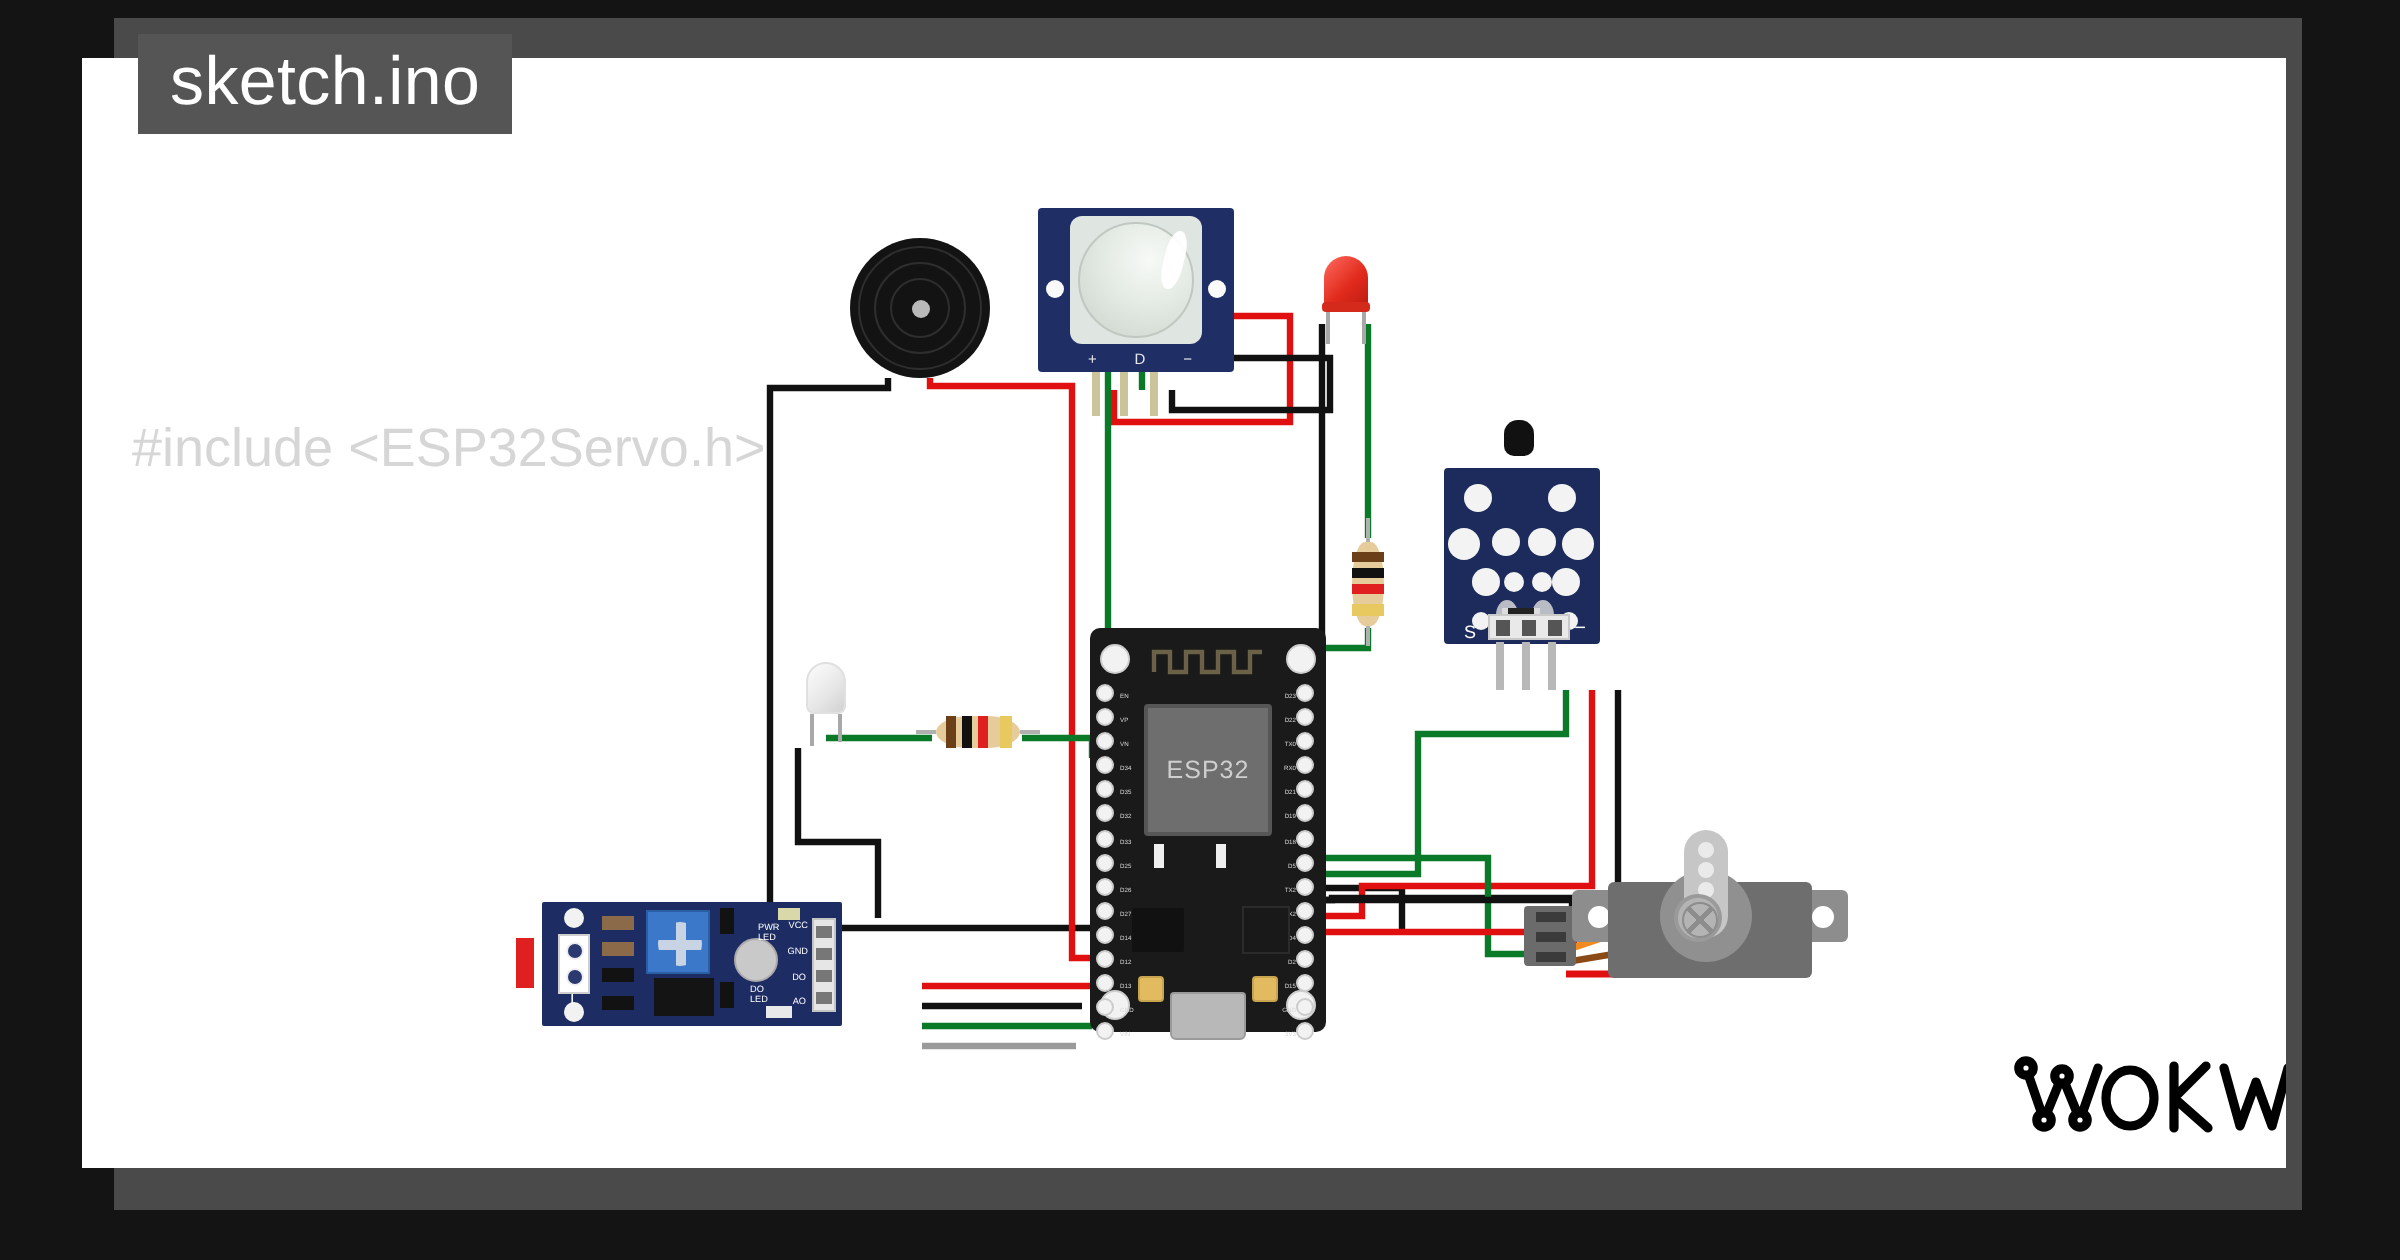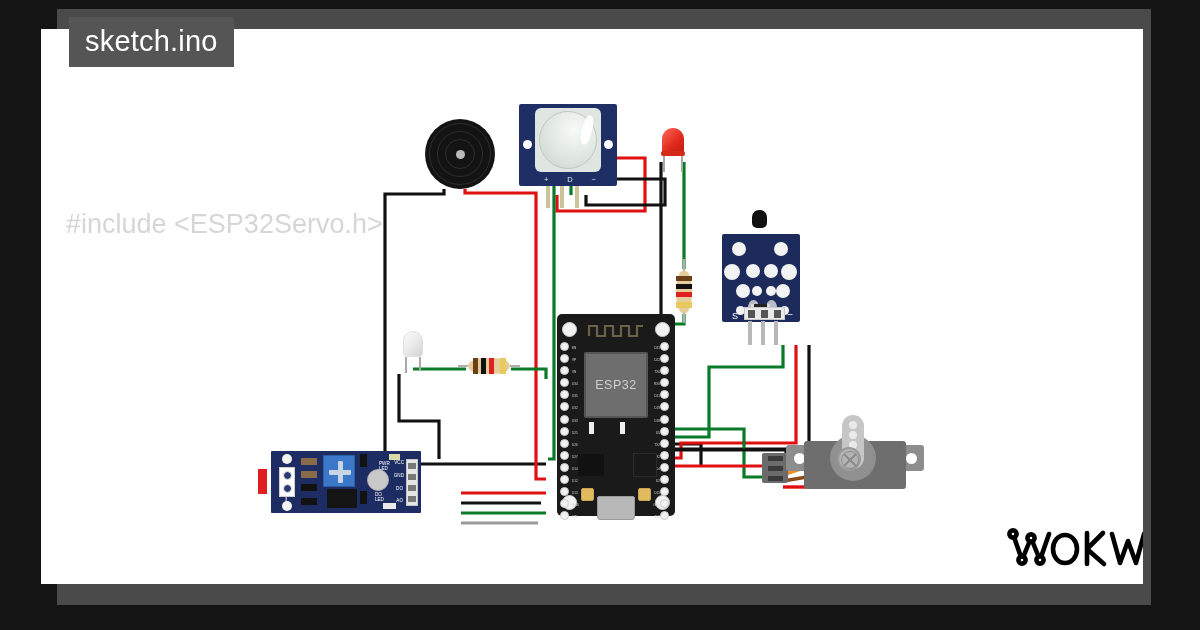--- a/index.html
+++ b/index.html
@@ -26,21 +26,21 @@
     overflow: hidden;
   }
 
   
   .file-tab {
     position: absolute;
     left: 69px; top: 17px;
     padding: 7px 16px 9px 16px;
     background: #555555;
     color: #ffffff;
-    font-size: 29px;
+    font-size: 34px;
     line-height: 34px;
     letter-spacing: 0.2px;
     z-index: 40;
     white-space: nowrap;
   }
 
   
   .code {
     position: absolute;
     left: 66px; top: 103px;
@@ -476,21 +476,21 @@
     <div class="resistor" style="left:423px; top:328px; width:50px; height:18px;">
       <div class="lead" style="left:-6px; top:8px; width:10px; height:2px;"></div>
       <div class="body" style="left:4px; top:1px; width:42px; height:16px;"></div>
       <div class="band" style="left:9px;  top:1px; width:5px; height:16px; background:#6b3f18;"></div>
       <div class="band" style="left:17px; top:1px; width:5px; height:16px; background:#111111;"></div>
       <div class="band" style="left:25px; top:1px; width:5px; height:16px; background:#e02020;"></div>
       <div class="band" style="left:36px; top:1px; width:6px; height:16px; background:#e8c95f;"></div>
       <div class="lead" style="left:46px; top:8px; width:10px; height:2px;"></div>
     </div>
 
-    <div class="esp32" style="left:516px; top:285px;padding-left:28px;">
+    <div class="esp32" style="left:504px; top:285px;padding-left:28px;">
       <svg class="ant" viewBox="0 0 58 16">
         <path d="M2 14 L2 4 L10 4 L10 14 L18 14 L18 4 L26 4 L26 14 L34 14 L34 4 L42 4 L42 14 L50 14 L50 4 L56 4" fill="none" stroke="#6b6147" stroke-width="2.2"></path>
       </svg>
 
       <div class="mounthole" style="left:5px;  top:8px;"></div>
       <div class="mounthole" style="right:5px; top:8px;"></div>
       <div class="mounthole" style="left:5px;  bottom:6px;"></div>
       <div class="mounthole" style="right:5px; bottom:6px;"></div>
 
       <div class="pinrow left">

